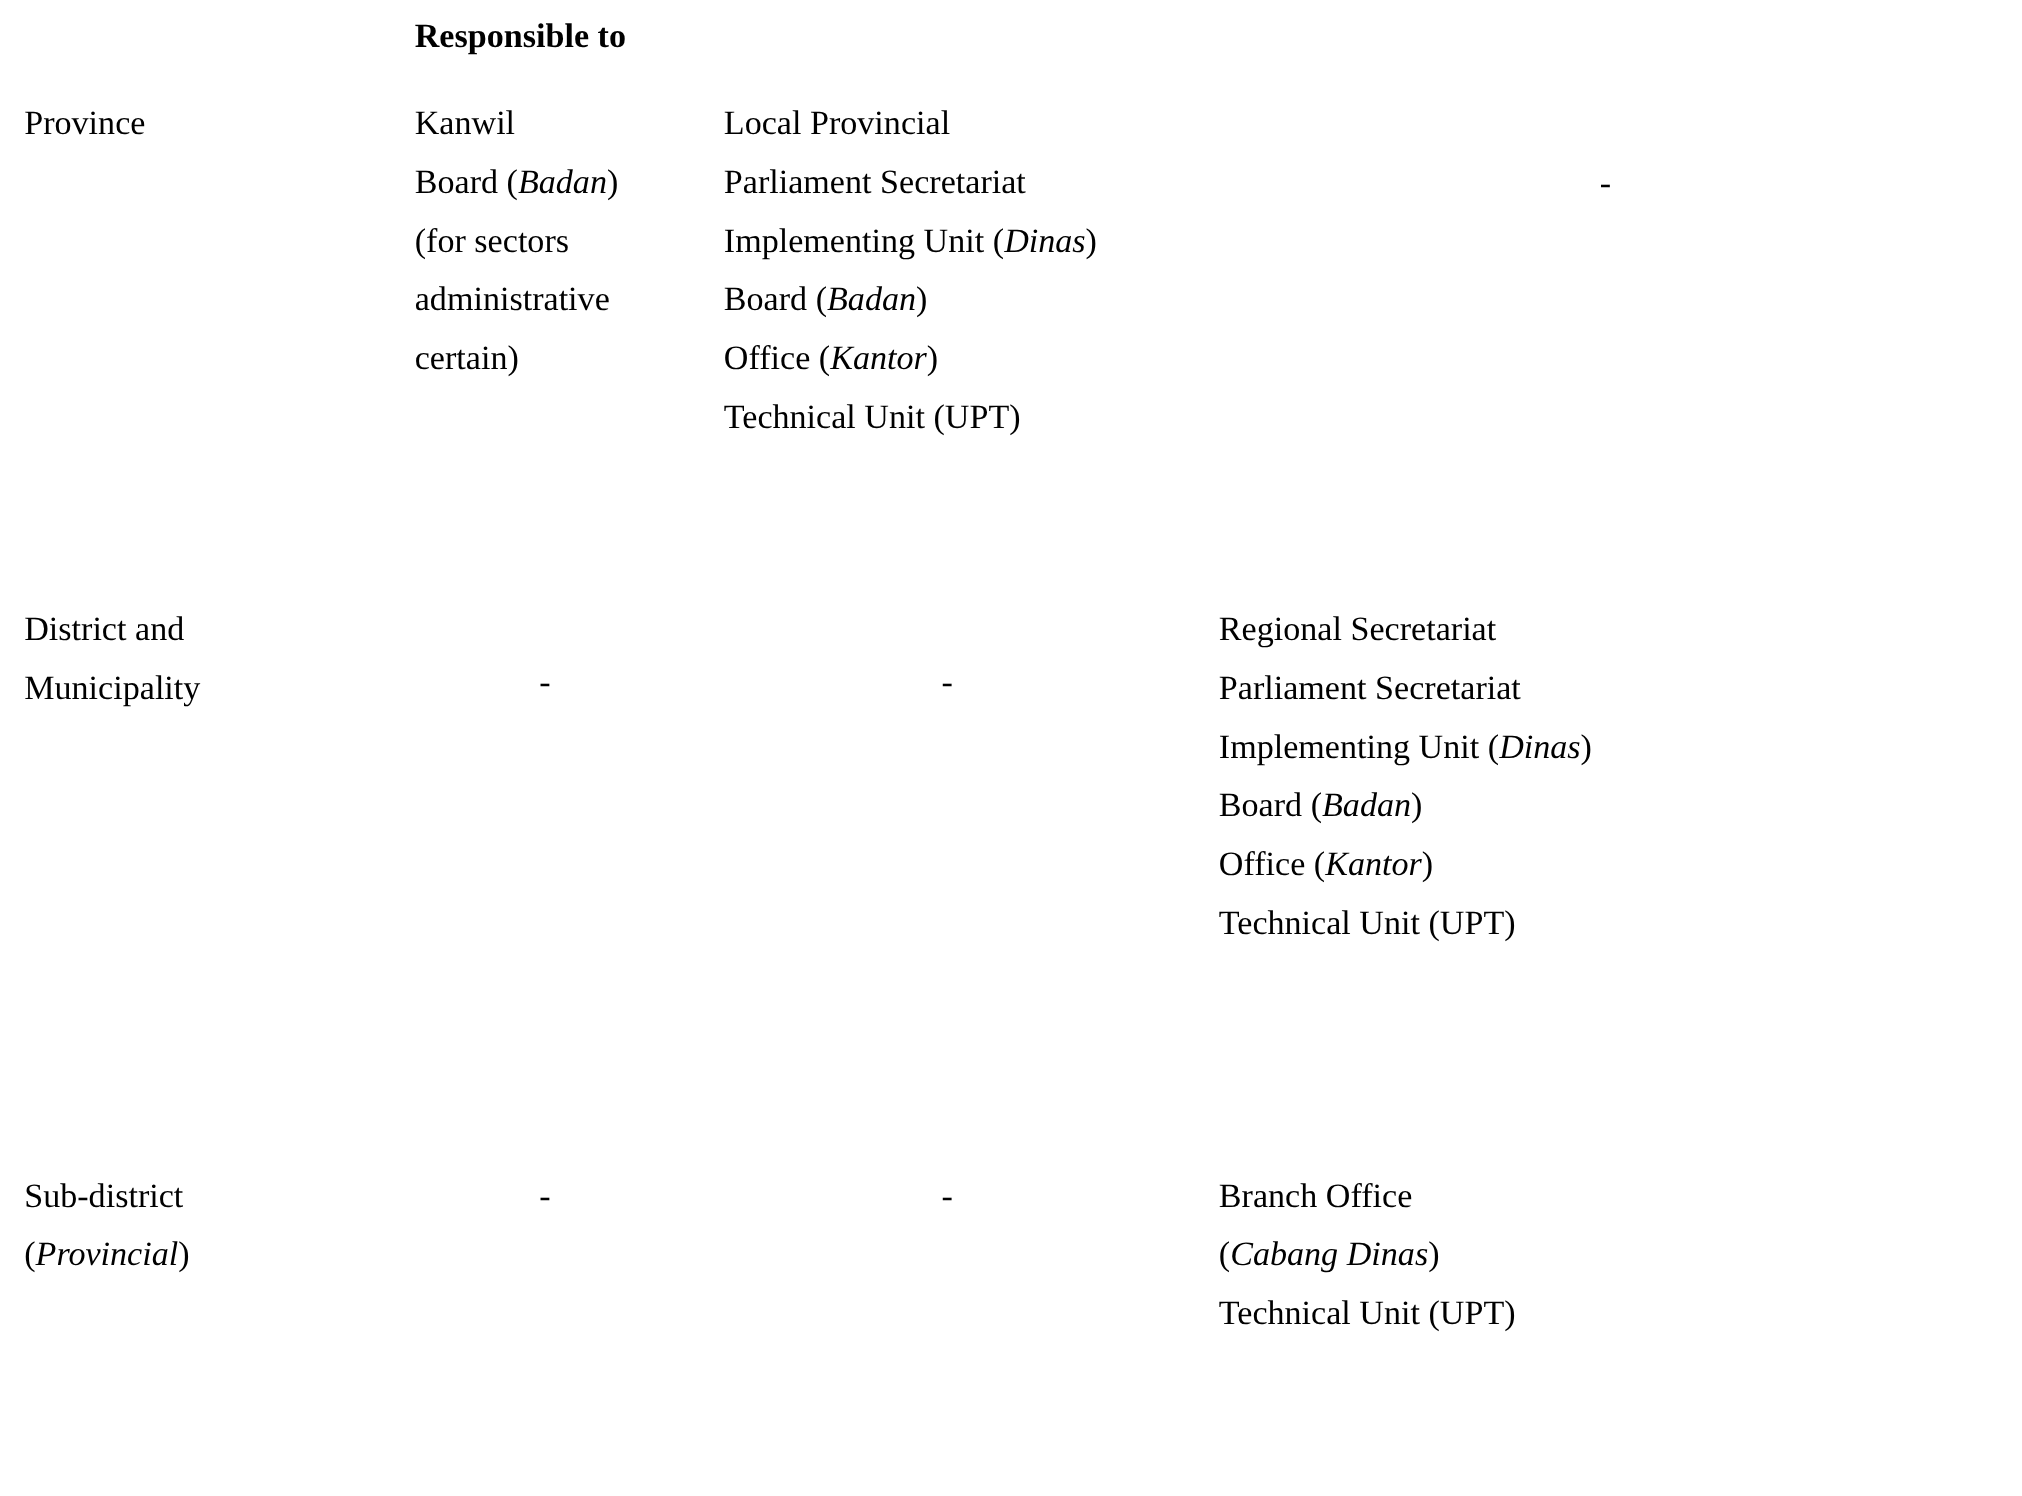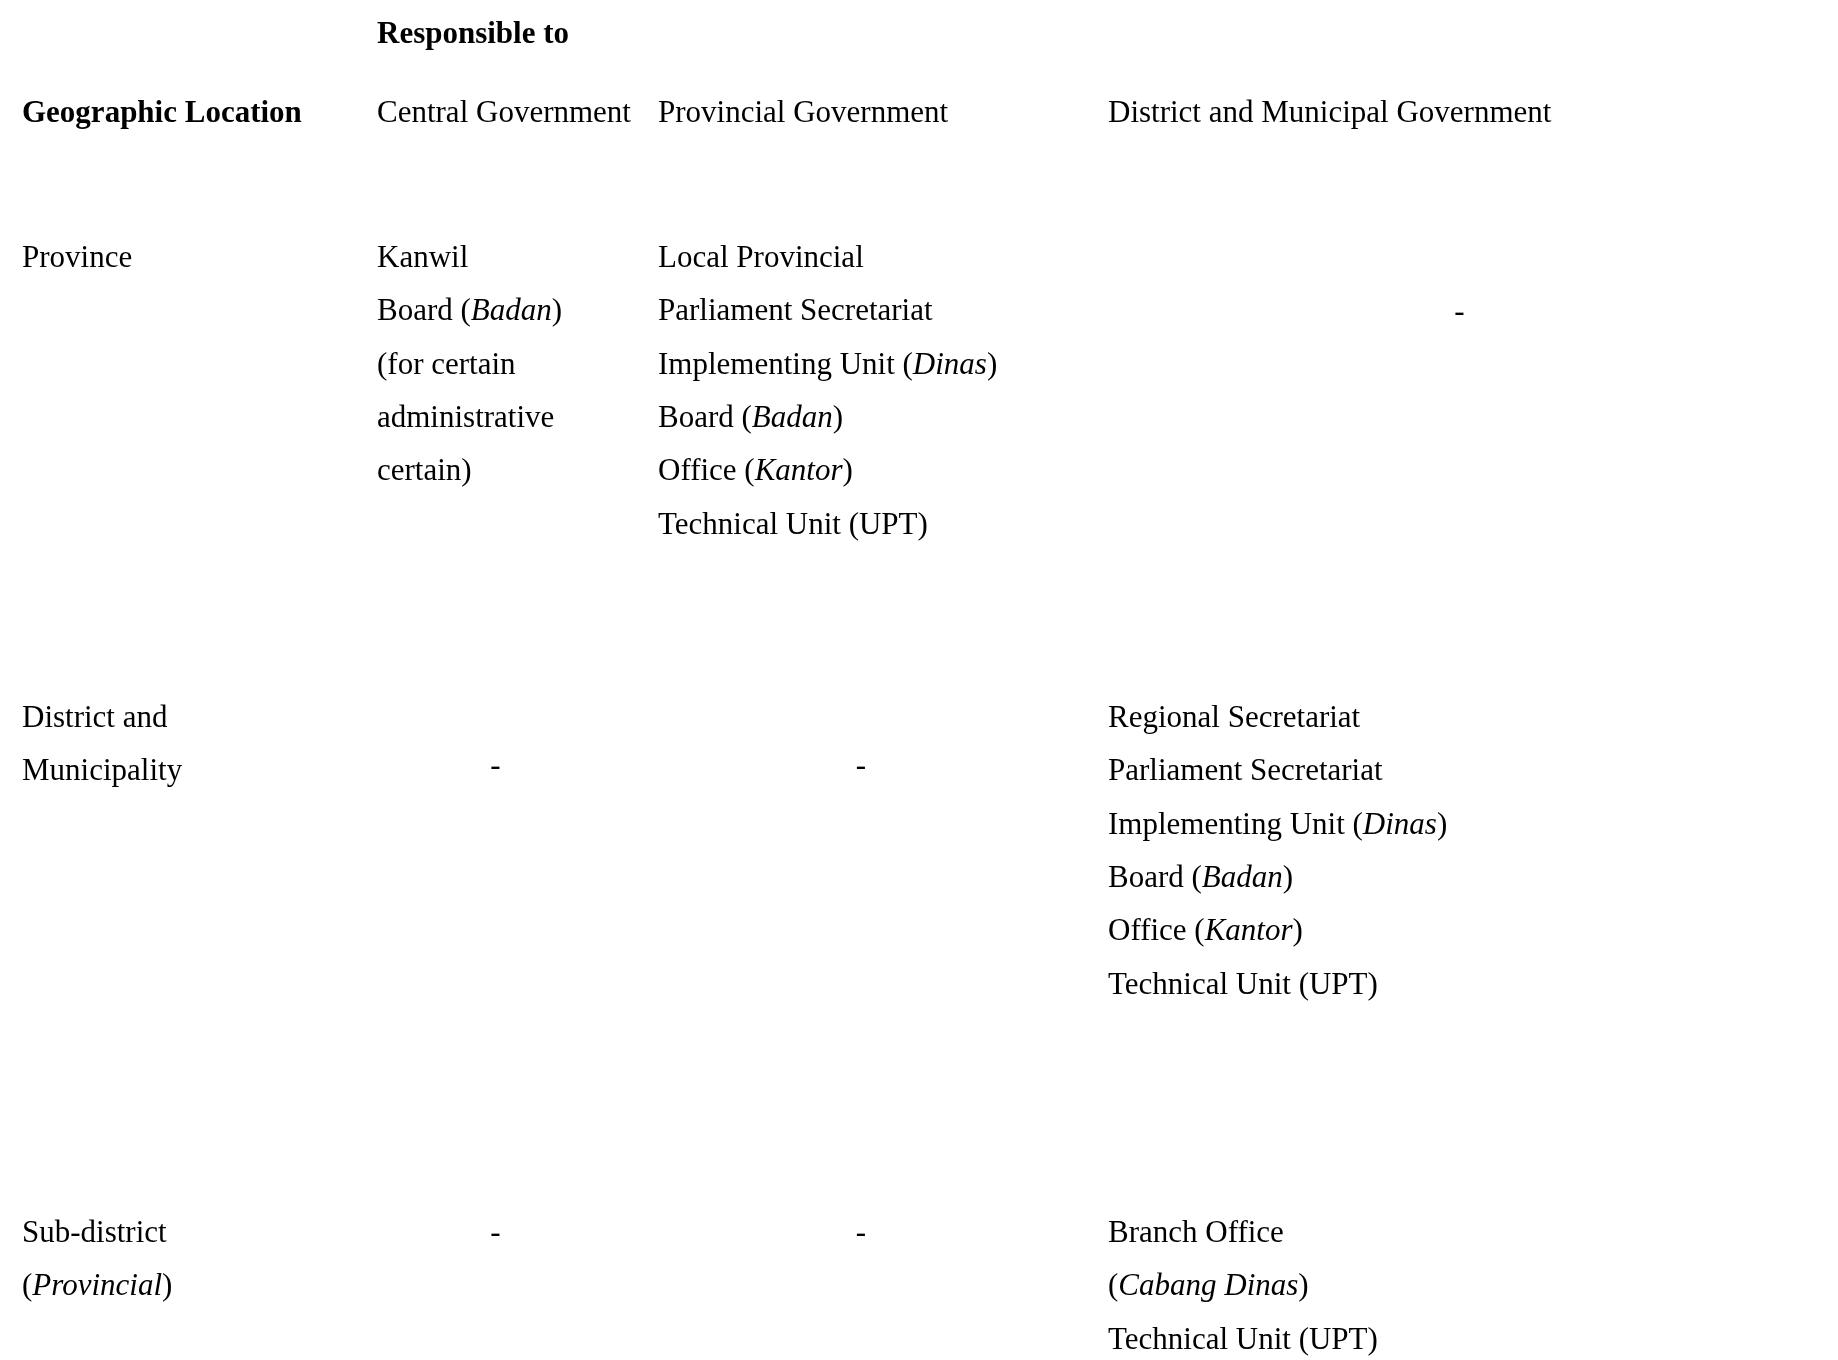--- a/index.html
+++ b/index.html
@@ -111,46 +111,29 @@
         <col class="c3">
         <col class="c4">
     </colgroup>
     <tbody>
 
       <tr class="row-hdr-span">
         <td class="hdr-blank"></td>
         <td class="hdr-span bl bt br" colspan="3">Responsible to</td>
       </tr>
 
-      <tr class="row-colhdr">
-        <td class="colhdr bold bl bt bb">
-          <span class="line">Geographic</span>
-          <span class="line">Location</span>
-        </td>
-        <td class="colhdr bl bb">
-          <span class="line">Central</span>
-          <span class="line">Government</span>
-        </td>
-        <td class="colhdr bl bb">
-          <span class="line">Provincial Government</span>
-        </td>
-        <td class="colhdr bl bb br">
-          <span class="line">District and Municipal</span>
-          <span class="line">Government</span>
-        </td>
-      </tr>
 
       <tr class="row-province">
         <td class="cell bl bb">
           <span class="line">Province</span>
         </td>
         <td class="cell bl bb">
           <span class="line it">Kanwil</span>
           <span class="line"><span>Board (</span><i>Badan</i><span>)</span></span>
-          <span class="line">(for certain</span>
+          <span class="line">(for sectors</span>
           <span class="line">administrative</span>
           <span class="line">certain)</span>
         </td>
         <td class="cell bl bb">
           <span class="line">Local Provincial</span>
           <span class="line">Parliament Secretariat</span>
           <span class="line"><span>Implementing Unit (</span><i>Dinas</i><span>)</span></span>
           <span class="line"><span>Board (</span><i>Badan</i><span>)</span></span>
           <span class="line"><span>Office (</span><i>Kantor</i><span>)</span></span>
           <span class="line">Technical Unit (UPT)</span>

